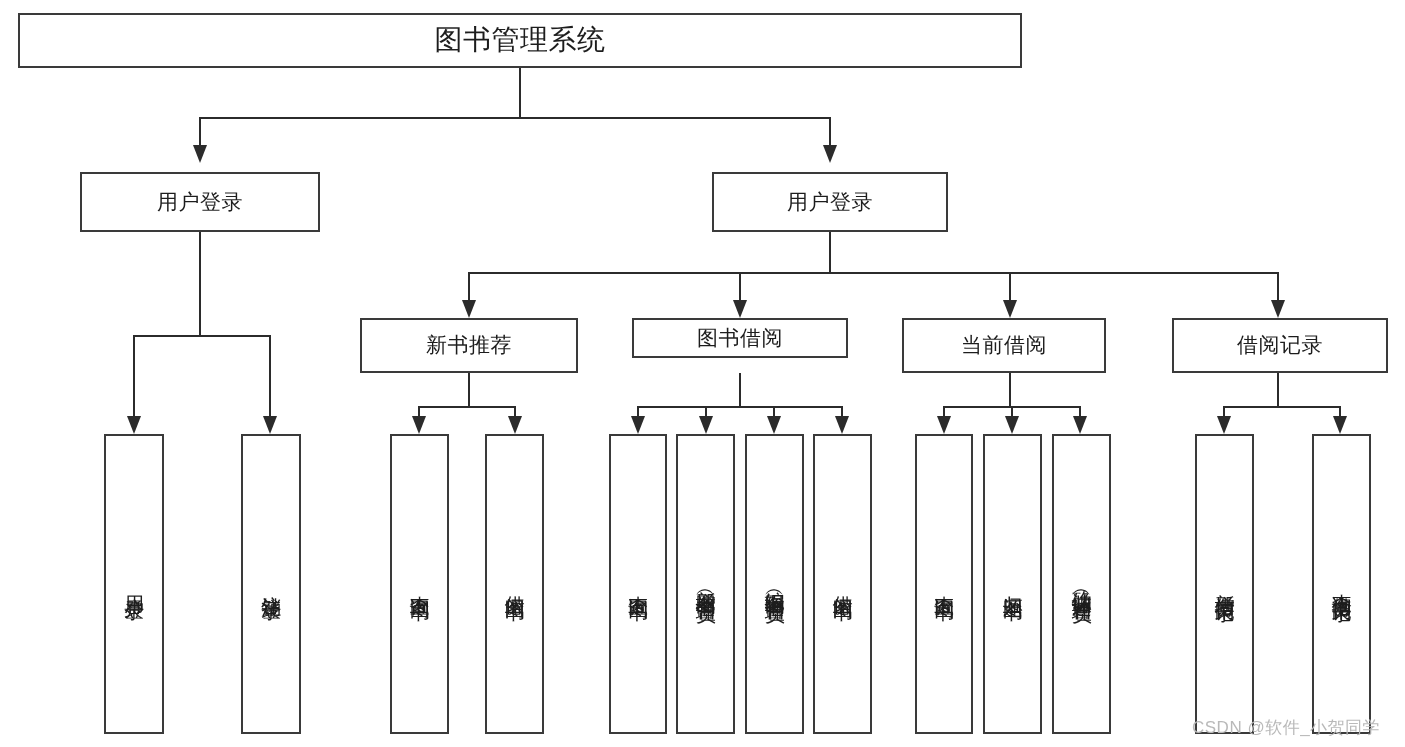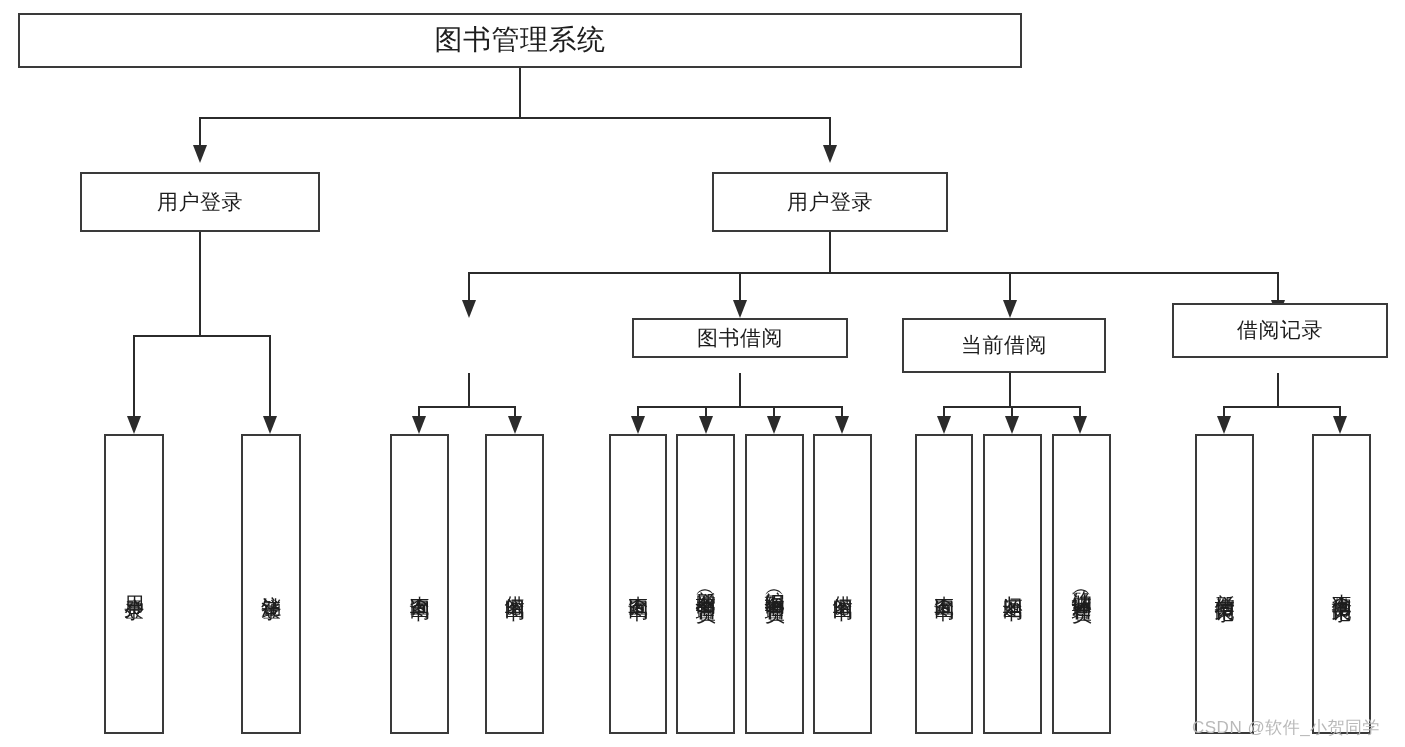--- a/index.html
+++ b/index.html
@@ -117,27 +117,30 @@
   <div class="edge h" style="left:468px; top:272px; width:811px; height:2px;"></div>
   <div class="edge v" style="left:468px; top:272px; width:2px; height:28px;"></div>
   <div class="edge v" style="left:739px; top:272px; width:2px; height:28px;"></div>
   <div class="edge v" style="left:1009px; top:272px; width:2px; height:28px;"></div>
   <div class="edge v" style="left:1277px; top:272px; width:2px; height:28px;"></div>
   <div class="arrow" style="left:462px; top:300px;"></div>
   <div class="arrow" style="left:733px; top:300px;"></div>
   <div class="arrow" style="left:1003px; top:300px;"></div>
   <div class="arrow" style="left:1271px; top:300px;"></div>
 
+  <div class="node level2" style="left:360px; top:318px; width:218px; height:55px;">
+    <span class="node-label">新书推荐</span>
+  </div>
   <div class="node level2" style="left:632px; top:318px; width:216px; height:40px;">
     <span class="node-label">图书借阅</span>
   </div>
   <div class="node level2" style="left:902px; top:318px; width:204px; height:55px;">
     <span class="node-label">当前借阅</span>
   </div>
-  <div class="node level2" style="left:1172px; top:303px; width:216px; height:55px;">
+  <div class="node level2" style="left:1172px; top:318px; width:216px; height:55px;">
     <span class="node-label">借阅记录</span>
   </div>
 
   <div class="edge v" style="left:468px; top:373px; width:2px; height:34px;"></div>
   <div class="edge h" style="left:418px; top:406px; width:98px; height:2px;"></div>
   <div class="edge v" style="left:418px; top:406px; width:2px; height:12px;"></div>
   <div class="edge v" style="left:514px; top:406px; width:2px; height:12px;"></div>
   <div class="arrow" style="left:412px; top:416px;"></div>
   <div class="arrow" style="left:508px; top:416px;"></div>
 

